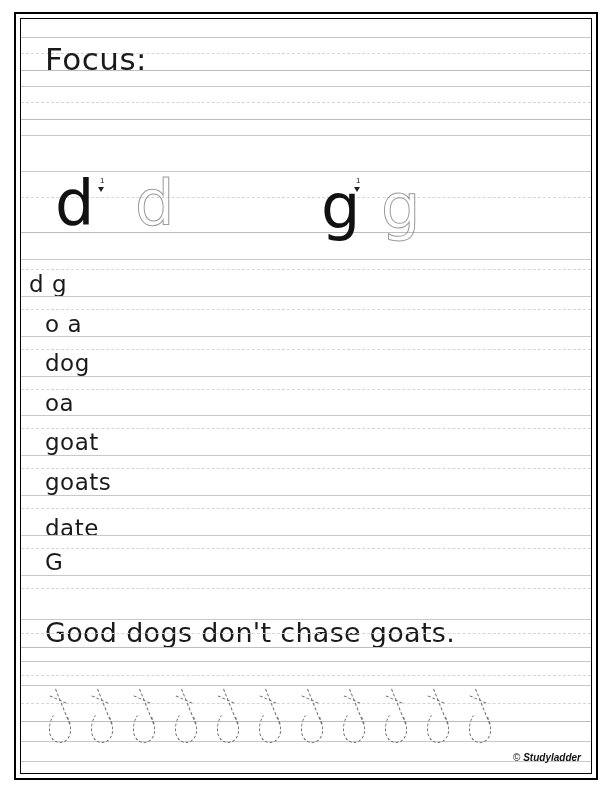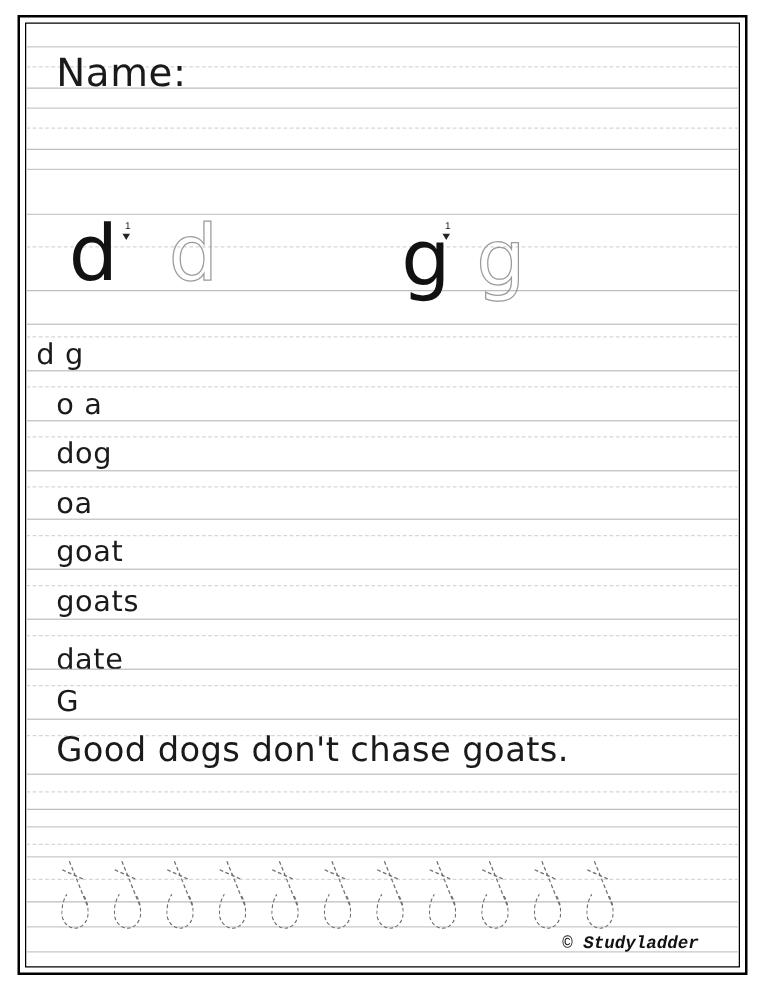--- a/index.html
+++ b/index.html
@@ -84,20 +84,21 @@
     font-size: 31px;
     letter-spacing: 0.5px;
   }
   .hw-label {
     font-size: 23px;
     letter-spacing: 0.5px;
   }
   .hw-sentence {
     font-size: 27px;
     letter-spacing: 0.3px;
+    margin-top: 32px;
   }
   .hw-focus {
     font-size: 9.5px;
     color: #2b2b2b;
     letter-spacing: 0.2px;
   }
 
   .hw-model {
     position: absolute;
     font-family: "DejaVu Sans", sans-serif;
@@ -169,25 +170,25 @@
     left: -2px;
     top: 12px;
     width: 18px;
     height: 0;
     border-top: 1.4px dashed #6f6f6f;
     transform: rotate(24deg);
   }
 
   .footer-credit {
     position: absolute;
-    right: 32px;
+    right: 10px;
     bottom: 10px;
-    font-size: 14px;
+    font-size: 10px;
     color: #111;
-    font-family: Liberation Mono, monospace;
+    font-family: Liberation Sans, sans-serif;
   }
   .footer-credit .brand {
     font-weight: bold;
     font-style: italic;
   }
 </style>
 </head>
 <body>
 
 <div class="page">
@@ -200,21 +201,21 @@
     <div class="ruleset" style="top:0;">
       <div class="rule" style="top:18px;"></div>
       <div class="rule mid" style="top:34px;"></div>
       <div class="rule baseline" style="top:51px;"></div>
       <div class="rule" style="top:67px;"></div>
       <div class="rule mid" style="top:83px;"></div>
       <div class="rule baseline" style="top:100px;"></div>
       <div class="rule" style="top:116px;"></div>
     </div>
 
-    <div class="hw hw-big" style="left:24px; top:22px;">Name:</div>
+    <div class="hw hw-big" style="left:24px; top:22px;">Focus:</div>
 
 
     <div class="ruleset" style="top:0;">
       <div class="rule" style="top:152px;"></div>
       <div class="rule mid" style="top:178px;"></div>
       <div class="rule baseline" style="top:213px;"></div>
       <div class="rule" style="top:240px;"></div>
     </div>
 
     <div class="hw-model" style="left:34px; top:153px;">d</div>

